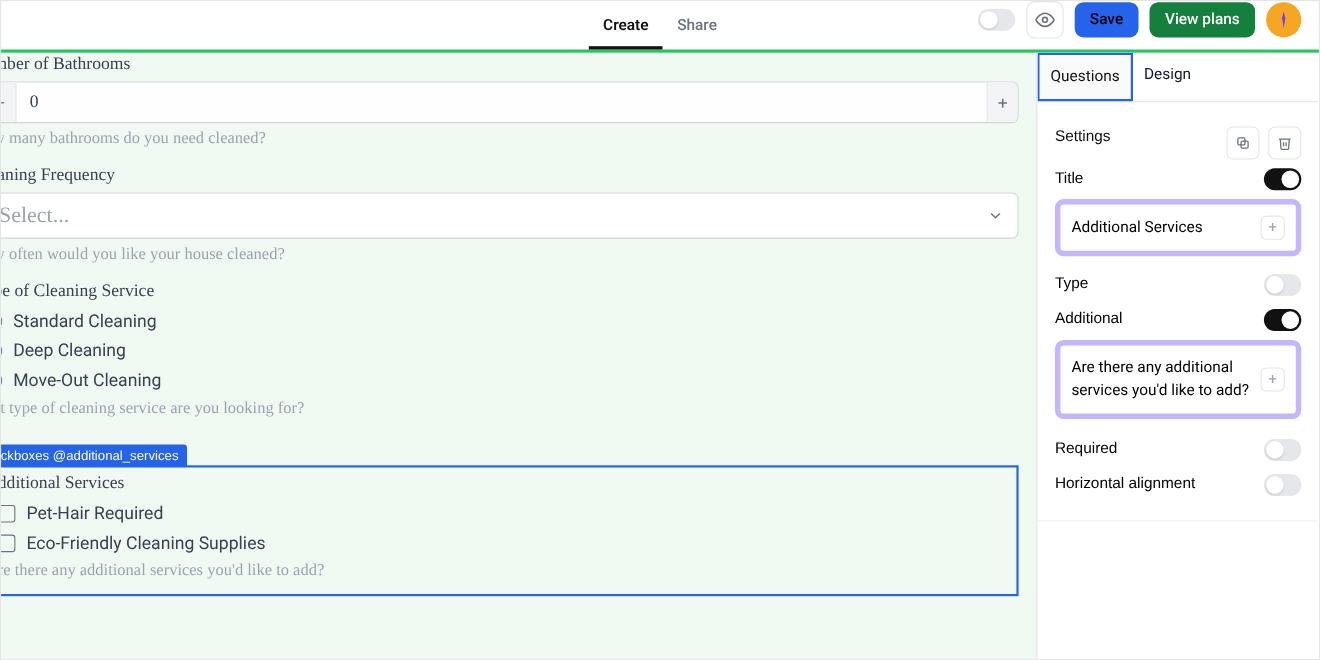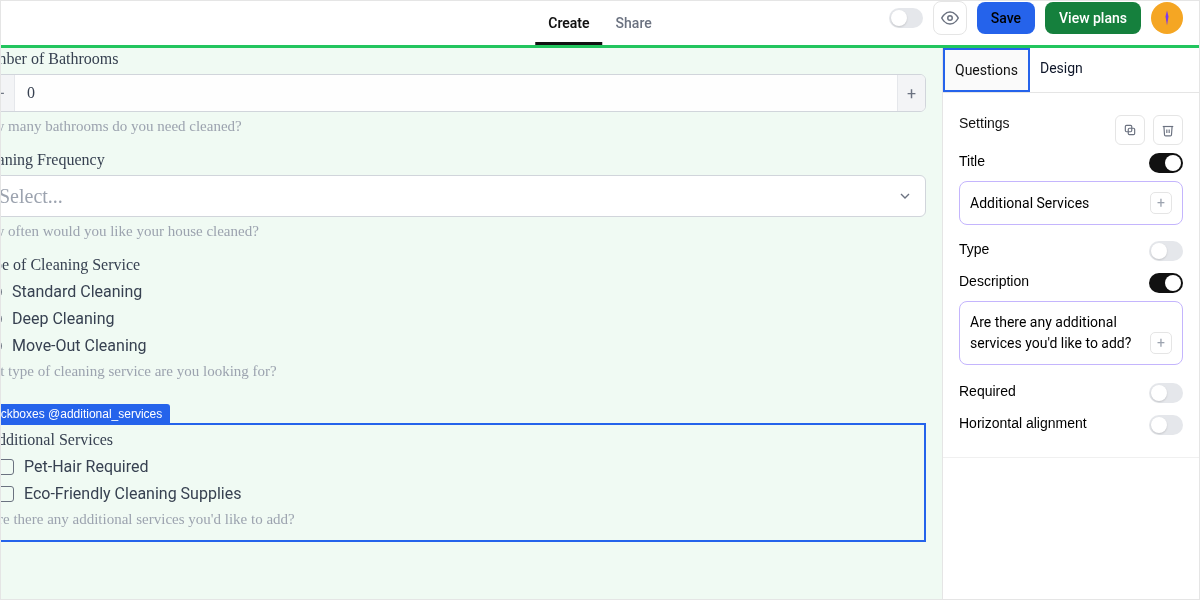--- a/index.html
+++ b/index.html
@@ -38,21 +38,21 @@
 .side-tabs{display:flex;border-bottom:1px solid #e5e5e5}
 .side-tab{padding:12px 10px;font-size:14px;color:#0f172a;cursor:pointer}
 .side-tab.active{color:#111;border:2px solid #2563eb;background:#fafafa}
 .side-sec{padding:14px 16px;border-bottom:1px solid #f0f0f0}
 .side-label{font-size:14px;color:#111;font-weight:500;margin-bottom:10px;font-family:-apple-system,sans-serif}
 .side-row{display:flex;justify-content:space-between;margin:8px 0}
 .side-row .lbl{font-size:14px;font-family:-apple-system,sans-serif}
 .type-select{border:1px solid #e5e5e5;border-radius:8px;padding:10px 10px;display:flex;align-items:center;gap:8px;font-size:14px;cursor:pointer;position:relative}
 .type-select .cb-ico{width:16px;height:16px;background:#6b7280;border-radius:3px;display:flex;align-items:center;justify-content:center;color:#fff;font-size:10px}
 .chev-ud{position:absolute;right:10px;color:#9ca3af;font-size:10px}
-.input-box{border:1px solid #c4b5fd;border-radius:8px;padding:10px 10px;display:flex;align-items:center;justify-content:space-between;font-size:14px;font-family:-apple-system,sans-serif;margin-top:8px}
+.input-box{border:5px solid #c4b5fd;border-radius:8px;padding:10px 10px;display:flex;align-items:center;justify-content:space-between;font-size:14px;font-family:-apple-system,sans-serif;margin-top:8px}
 .plus-btn{width:22px;height:22px;border:1px solid #e5e5e5;border-radius:5px;display:flex;align-items:center;justify-content:center;color:#9ca3af;cursor:pointer;font-size:14px;flex-shrink:0;margin-left:8px}
 .small-icon-btn{width:30px;height:30px;border:1px solid #e5e5e5;border-radius:6px;display:flex;align-items:center;justify-content:center;color:#6b7280;cursor:pointer}
 </style>
 </head>
 <body>
 
 <div class="topbar">
   <div></div>
   <div class="top-center">
     <div class="top-tab active">Create</div>
@@ -174,26 +174,26 @@
       </div>
 
       <div class="side-row" style="margin-top:16px">
         <span class="lbl">Type</span>
         <div class="toggle">
             <div class="knob"></div>
           </div>
       </div>
 
       <div class="side-row" style="margin-top:12px">
-        <span class="lbl">Description</span>
+        <span class="lbl">Additional</span>
         <div class="toggle on">
             <div class="knob"></div>
           </div>
       </div>
-      <div class="input-box" style="align-items:flex-end">
+      <div class="input-box" style="align-items:center">
         <span style="line-height:1.5">Are there any additional services you'd like to add?</span>
         <div class="plus-btn">+</div>
       </div>
 
       <div class="side-row" style="margin-top:18px">
         <span class="lbl">Required</span>
         <div class="toggle">
             <div class="knob"></div>
           </div>
       </div>

